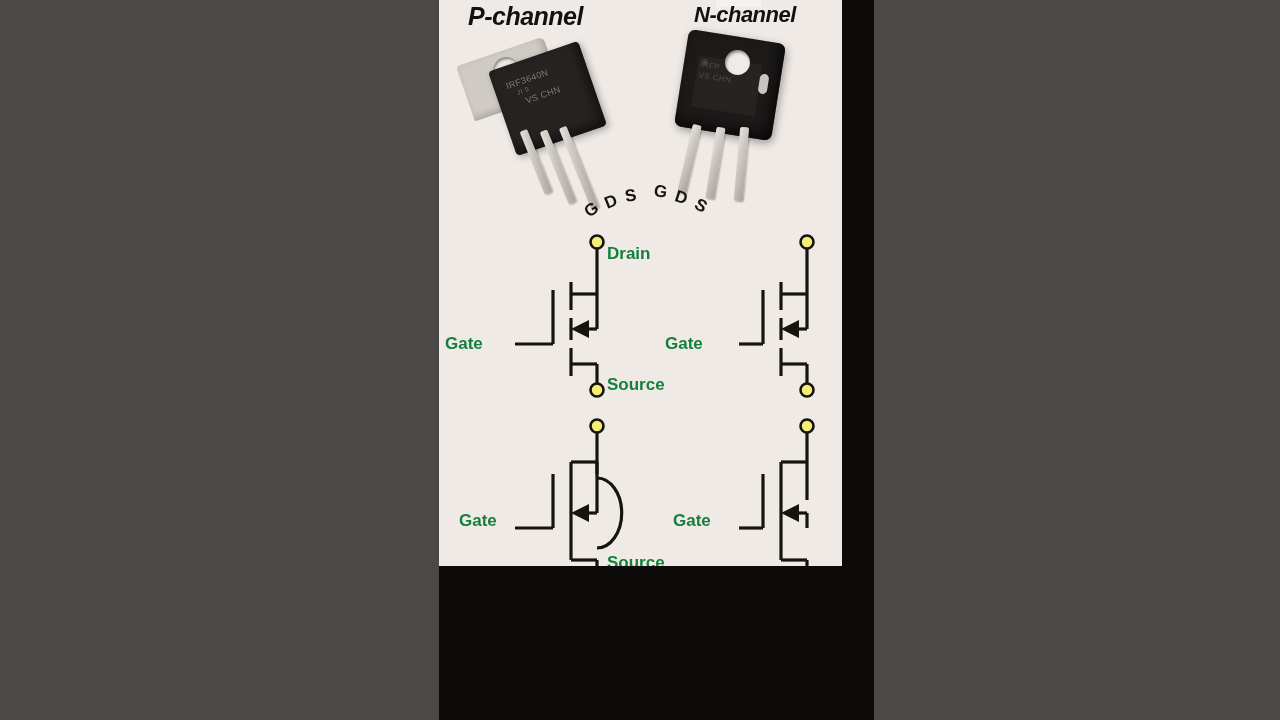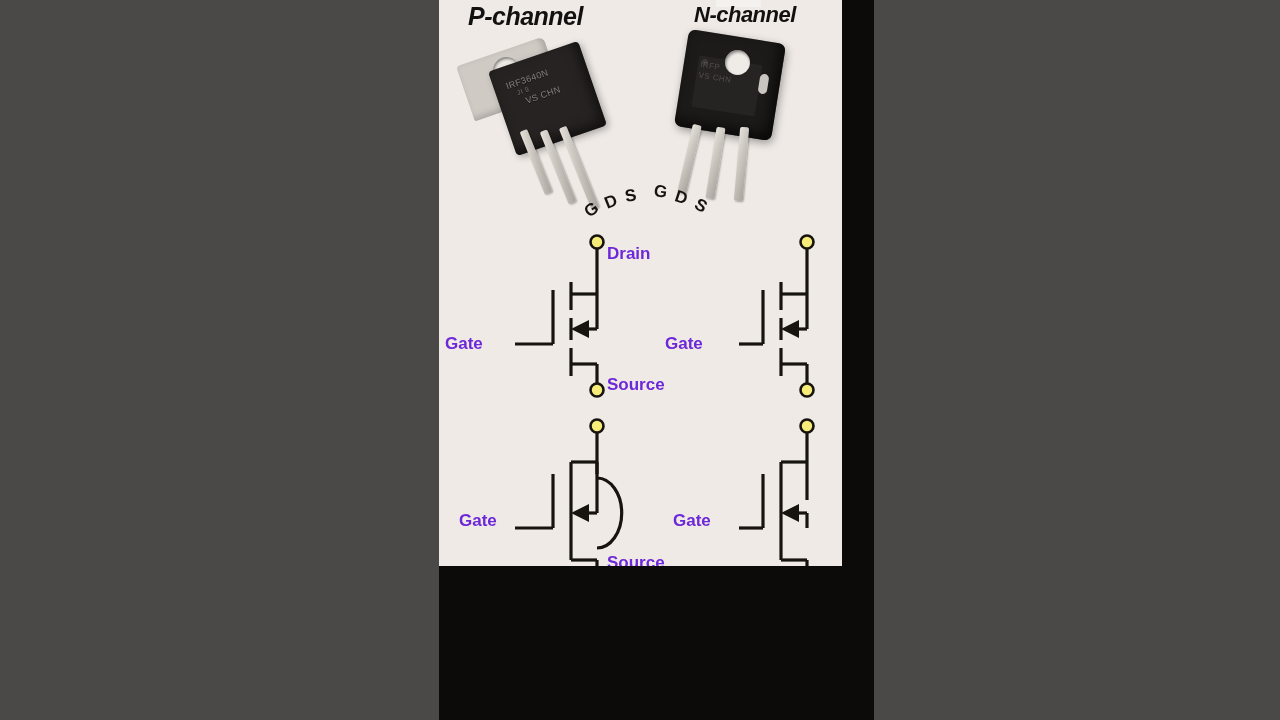--- a/index.html
+++ b/index.html
@@ -164,21 +164,21 @@
   .gds{ position:absolute; font-weight:bold; color:#17140f;
         font-size:17px; font-family:"Liberation Sans", sans-serif; }
 
   
   .sym{ position:absolute; }
   .sym svg{ display:block; overflow:visible; }
 
   .lbl{
     position:absolute;
     font-family:"Liberation Sans", sans-serif;
-    font-weight:bold; color:#6d28d9;
+    font-weight:bold; color:#15803d;
     font-size:17px; white-space:nowrap;
   }
 </style>
 </head>
 <body>
 
 <div id="player">
 
   <div class="backdrop left">
     <div class="bdinner">

